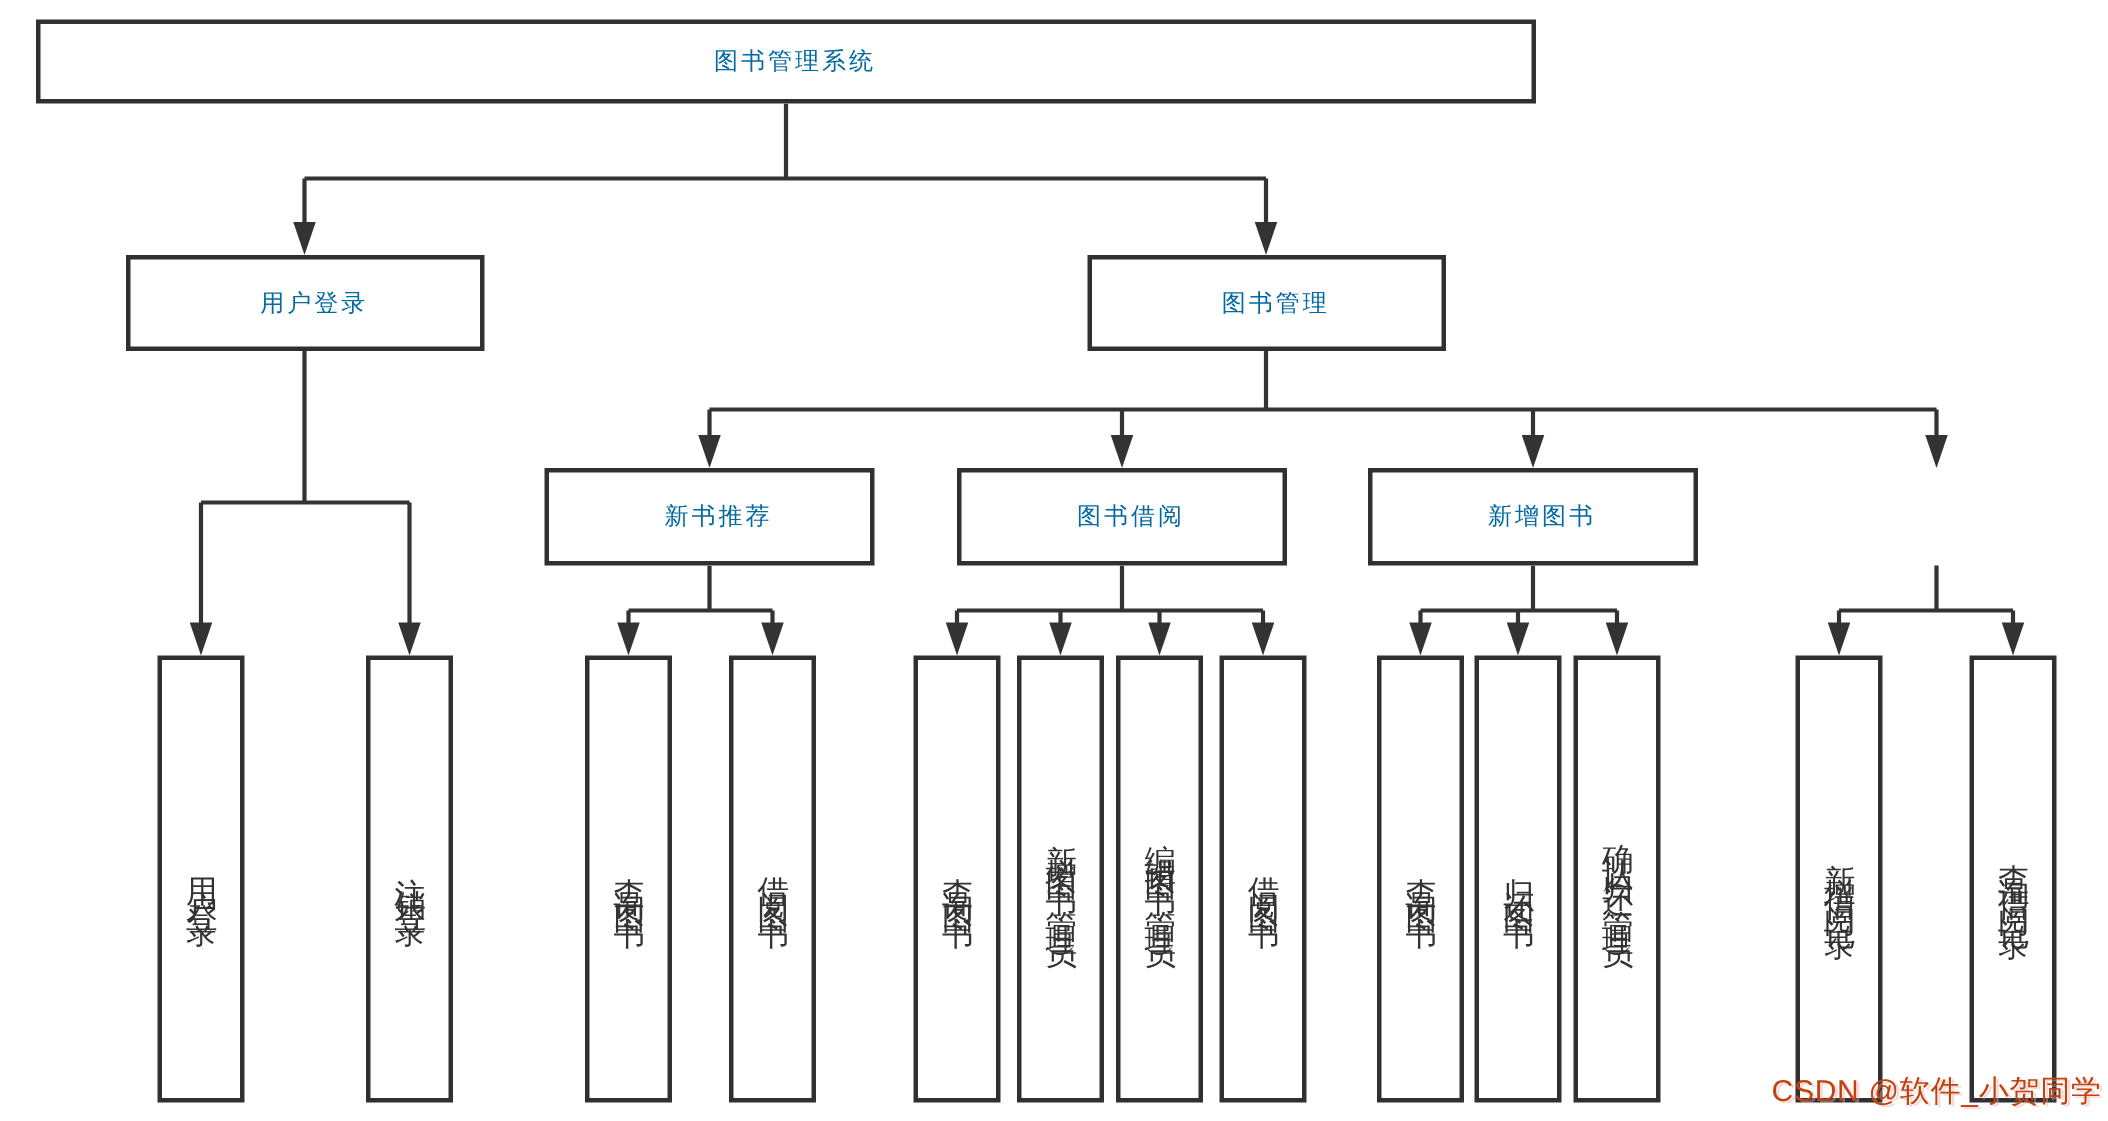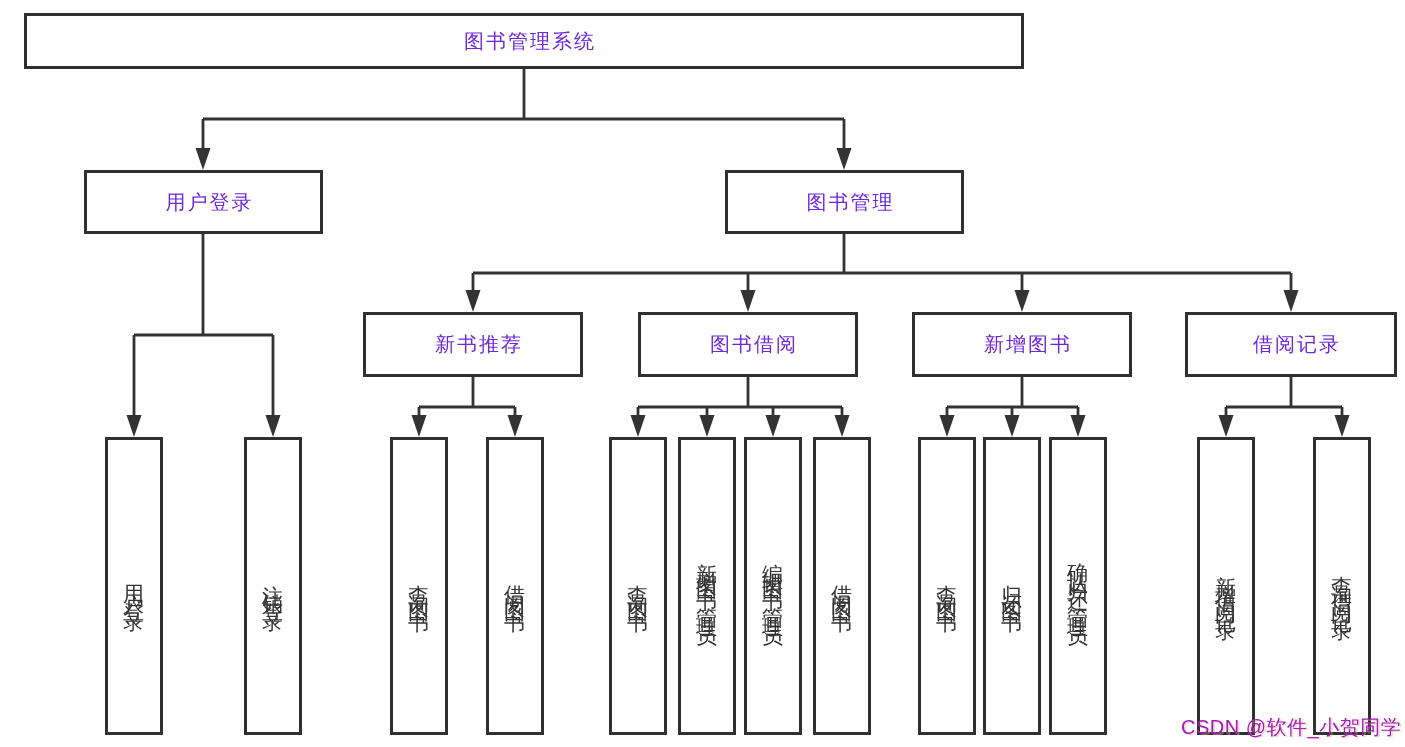--- a/index.html
+++ b/index.html
@@ -24,22 +24,22 @@
   }
   .connectors polygon { fill: #333333; }
   .hbox {
     position: absolute;
     box-sizing: border-box;
     border: 3px solid #303030;
     background: #ffffff;
     display: flex;
     align-items: center;
     justify-content: center;
-    font-size: 20px;
-    color: #6d28d9;
+    font-size: 16px;
+    color: #0369a1;
     letter-spacing: 2px;
     z-index: 2;
     padding-left: 12px;
   }
   .vbox {
     position: absolute;
     top: 437px;
     width: 58px;
     height: 298px;
     box-sizing: border-box;
@@ -58,21 +58,21 @@
     letter-spacing: 9px;
     color: #333333;
     white-space: nowrap;
   }
   .watermark {
     position: absolute;
     left: 1181px;
     top: 714px;
     z-index: 5;
     font-size: 20px;
-    color: #a21caf;
+    color: #c2410c;
     letter-spacing: 0.5px;
     text-shadow: 2px 1px 0 rgba(235, 170, 170, 0.45);
     pointer-events: none;
   }
 </style>
 </head>
 <body>
 
 <div class="canvas">
 
@@ -132,23 +132,20 @@
 
   <div class="hbox" style="left:363px; top:312px; width:220px; height:65px;">
     <span>新书推荐</span>
   </div>
   <div class="hbox" style="left:638px; top:312px; width:220px; height:65px;text-align:center;">
     <span>图书借阅</span>
   </div>
   <div class="hbox" style="left:912px; top:312px; width:220px; height:65px;">
     <span>新增图书</span>
   </div>
-  <div class="hbox" style="left:1185px; top:312px; width:212px; height:65px;">
-    <span>借阅记录</span>
-  </div>
 
   <div class="vbox" style="left:105px;">
     <span class="vtext">用户登录</span>
   </div>
   <div class="vbox" style="left:244px;">
     <span class="vtext">注销登录</span>
   </div>
 
   <div class="vbox" style="left:390px;">
     <span class="vtext">查询图书</span>

